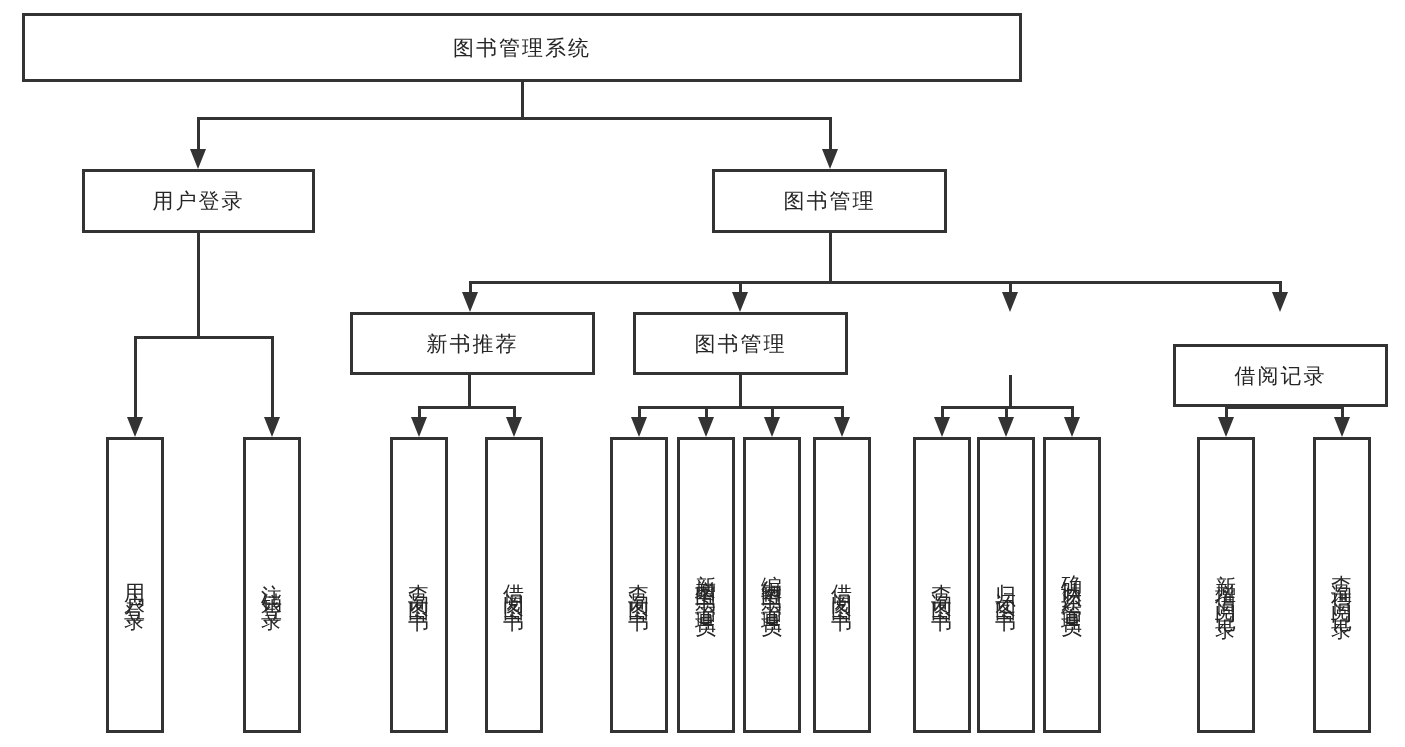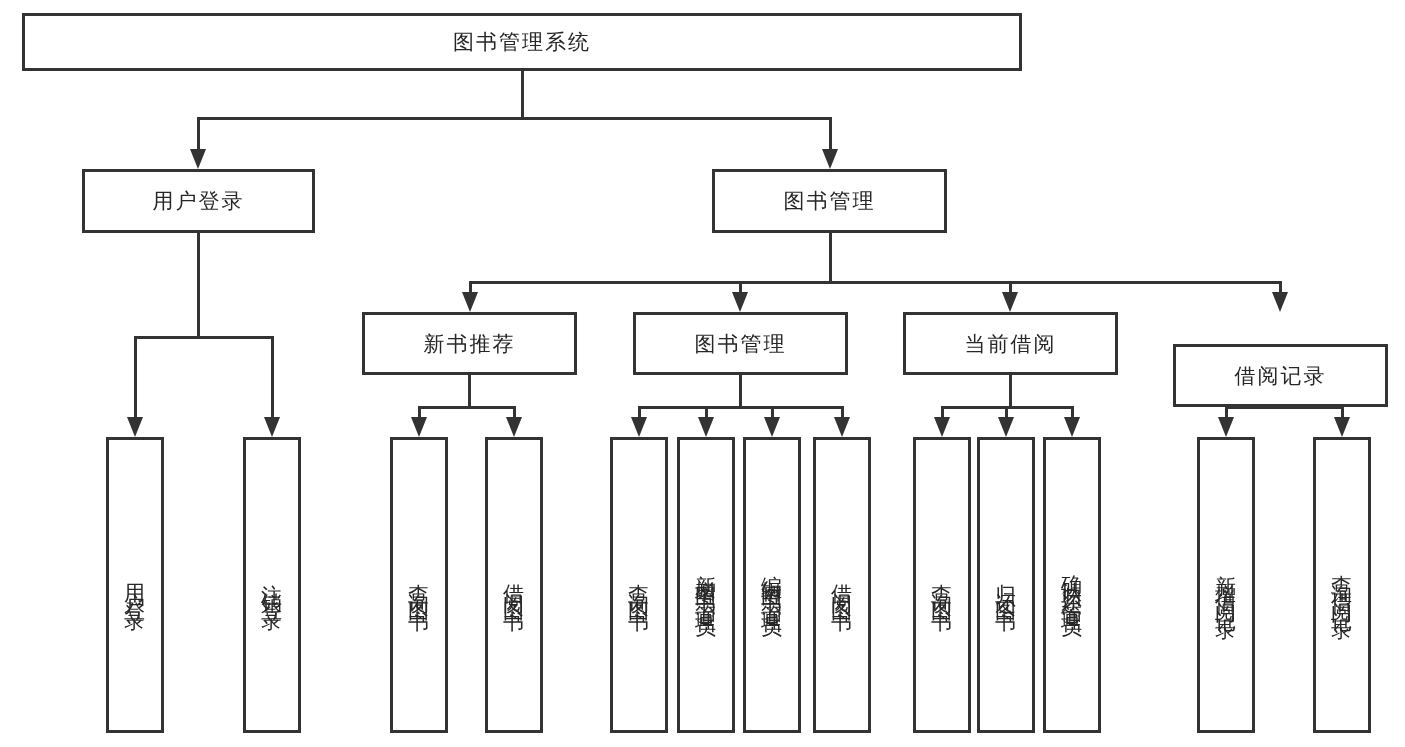--- a/index.html
+++ b/index.html
@@ -32,21 +32,21 @@
   .watermark{
     position:absolute;left:1183px;top:715px;font-size:19px;color:#b0b0b0;
     letter-spacing:1px;z-index:5;white-space:nowrap;
   }
 </style>
 </head>
 <body>
 
 <div class="canvas">
 
-  <div class="box" style="left:22px;top:13px;width:1000px;height:58px;">图书管理系统</div>
+  <div class="box" style="left:22px;top:13px;width:1000px;height:69px;">图书管理系统</div>
 
   <div class="vline" style="left:521px;top:68px;height:50px;"></div>
   <div class="hline" style="left:197px;top:117px;width:635px;"></div>
   <div class="vline" style="left:197px;top:117px;height:36px;"></div>
   <div class="arrow" style="left:190px;top:149px;"></div>
   <div class="vline" style="left:829px;top:117px;height:36px;"></div>
   <div class="arrow" style="left:822px;top:149px;"></div>
 
   <div class="box" style="left:82px;top:169px;width:233px;height:64px;">用户登录</div>
   <div class="box" style="left:712px;top:169px;width:235px;height:64px;">图书管理</div>
@@ -62,23 +62,22 @@
   <div class="hline" style="left:469px;top:281px;width:813px;"></div>
   <div class="vline" style="left:469px;top:281px;height:14px;"></div>
   <div class="arrow" style="left:462px;top:292px;"></div>
   <div class="vline" style="left:739px;top:281px;height:14px;"></div>
   <div class="arrow" style="left:732px;top:292px;"></div>
   <div class="vline" style="left:1009px;top:281px;height:14px;"></div>
   <div class="arrow" style="left:1002px;top:292px;"></div>
   <div class="vline" style="left:1279px;top:281px;height:14px;"></div>
   <div class="arrow" style="left:1272px;top:292px;"></div>
 
-  <div class="box" style="left:362px;top:312px;width:215px;height:63px;">新书推荐</div>
+  <div class="box" style="left:350px;top:312px;width:245px;height:63px;">新书推荐</div>
   <div class="box" style="left:633px;top:312px;width:215px;height:63px;">图书管理</div>
-  <div class="box" style="left:903px;top:312px;width:215px;height:63px;">当前借阅</div>
   <div class="box" style="left:1173px;top:312px;width:215px;height:63px;margin-top:32px;">借阅记录</div>
 
   <div class="vline" style="left:468px;top:375px;height:34px;"></div>
   <div class="vline" style="left:739px;top:375px;height:34px;"></div>
   <div class="vline" style="left:1009px;top:375px;height:34px;"></div>
   <div class="vline" style="left:1279px;top:375px;height:34px;"></div>
 
   <div class="hline" style="left:418px;top:406px;width:98px;"></div>
   <div class="hline" style="left:638px;top:406px;width:206px;"></div>
   <div class="hline" style="left:941px;top:406px;width:133px;"></div>

